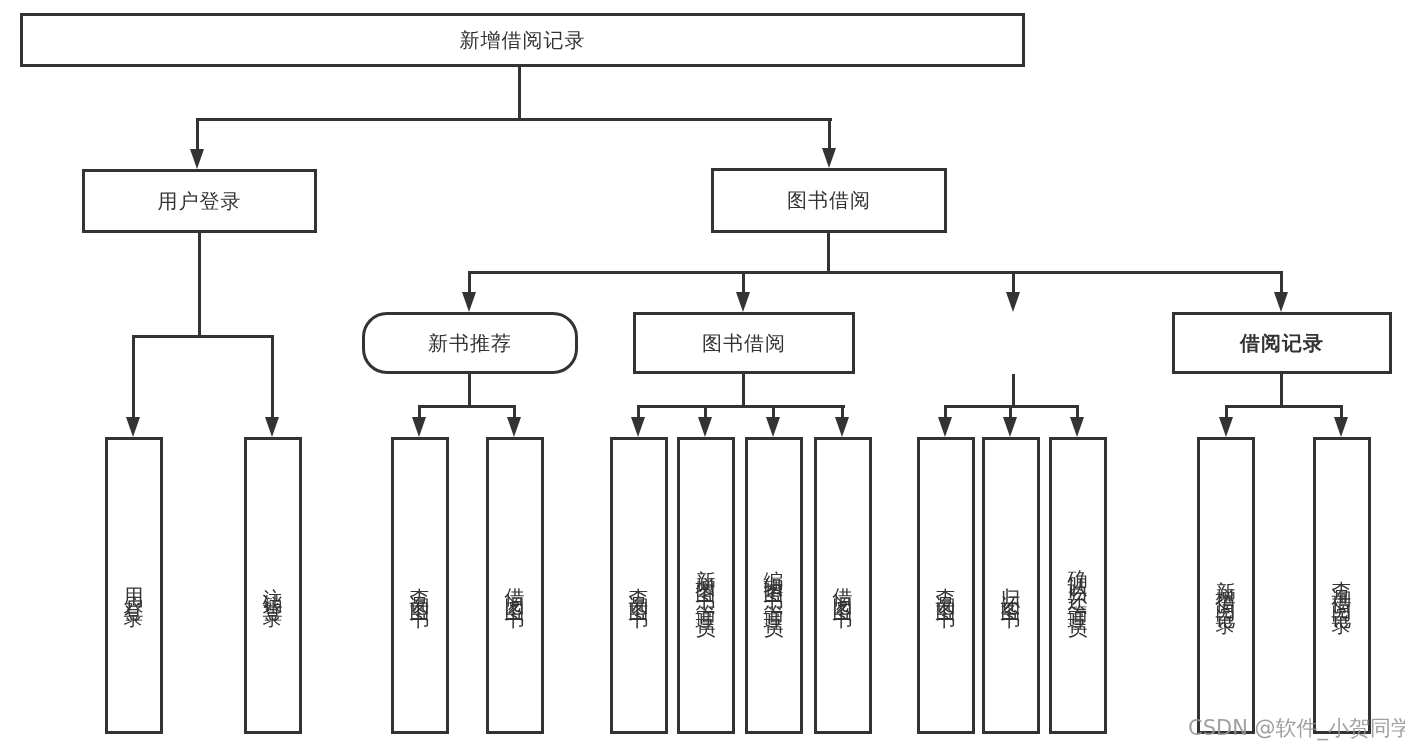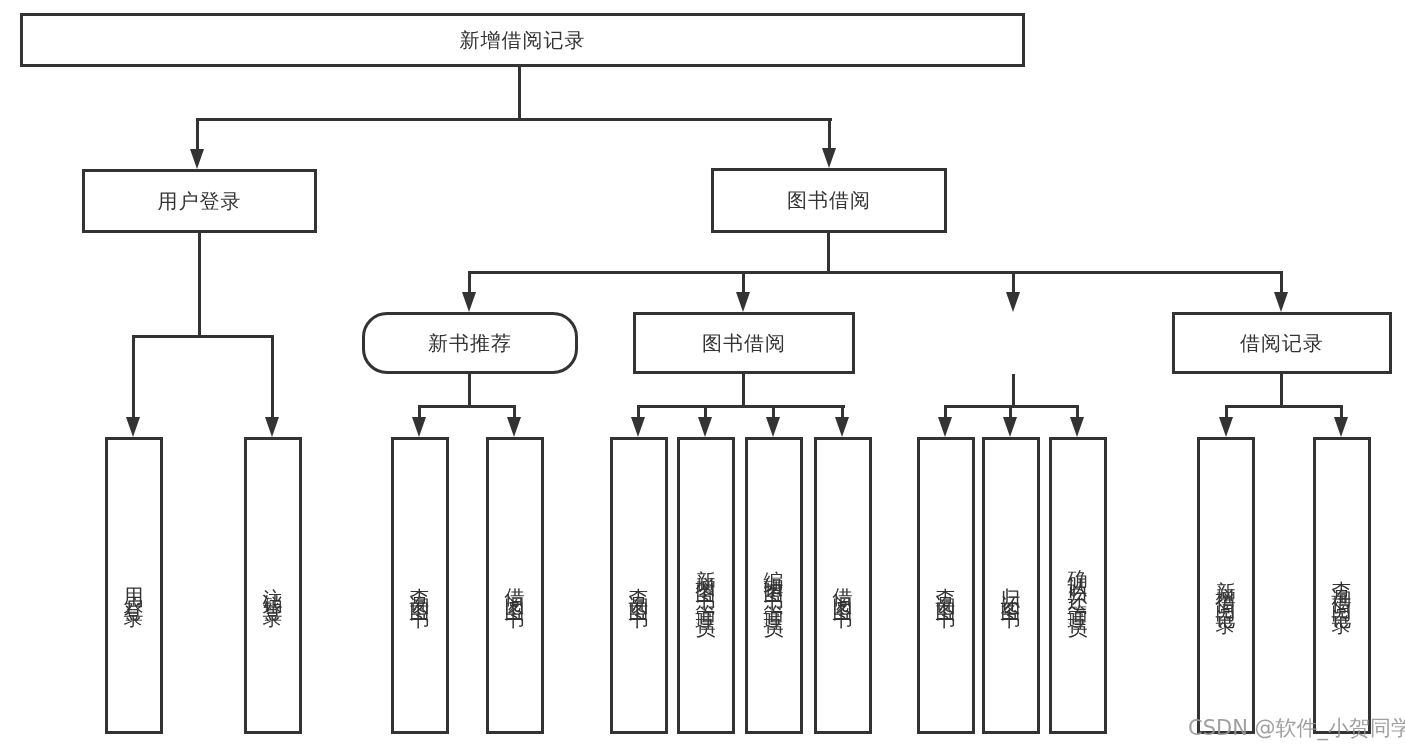--- a/index.html
+++ b/index.html
@@ -97,21 +97,21 @@
   <div class="arrow" style="left:1006px;top:292px;"></div>
   <div class="line" style="left:1280px;top:271px;width:3px;height:22px;"></div>
   <div class="arrow" style="left:1274px;top:292px;"></div>
 
   <div class="box" style="left:362px;top:312px;width:216px;height:62px;border-radius:25px;">
     <span>新书推荐</span>
   </div>
   <div class="box" style="left:633px;top:312px;width:222px;height:62px;">
     <span>图书借阅</span>
   </div>
-  <div class="box" style="left:1172px;top:312px;width:220px;height:62px;">
+  <div class="box" style="left:1172px;top:312px;width:220px;height:62px;font-weight:bold;">
     <span>借阅记录</span>
   </div>
 
   <div class="line" style="left:468px;top:374px;width:3px;height:33px;"></div>
   <div class="line" style="left:419px;top:405px;width:97px;height:3px;"></div>
   <div class="line" style="left:418px;top:405px;width:3px;height:13px;"></div>
   <div class="arrow" style="left:412px;top:417px;"></div>
   <div class="line" style="left:513px;top:405px;width:3px;height:13px;"></div>
   <div class="arrow" style="left:507px;top:417px;"></div>
 

